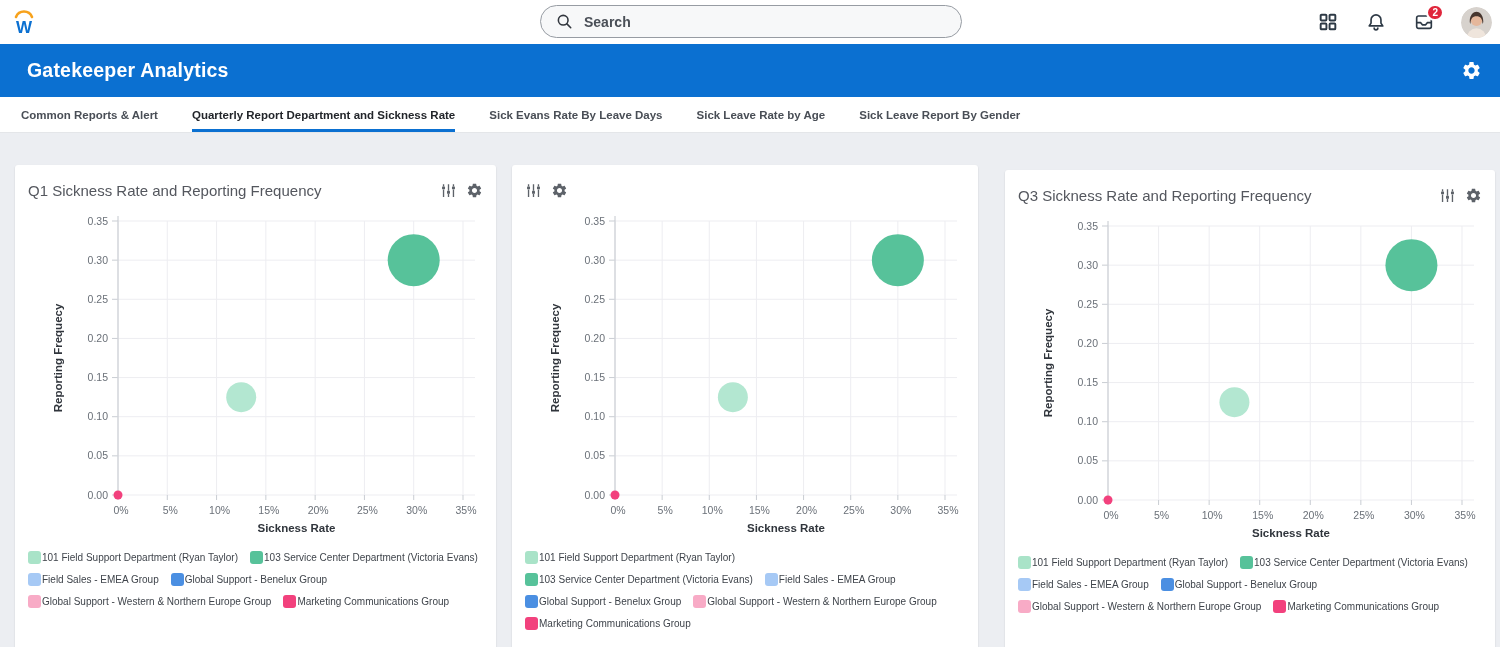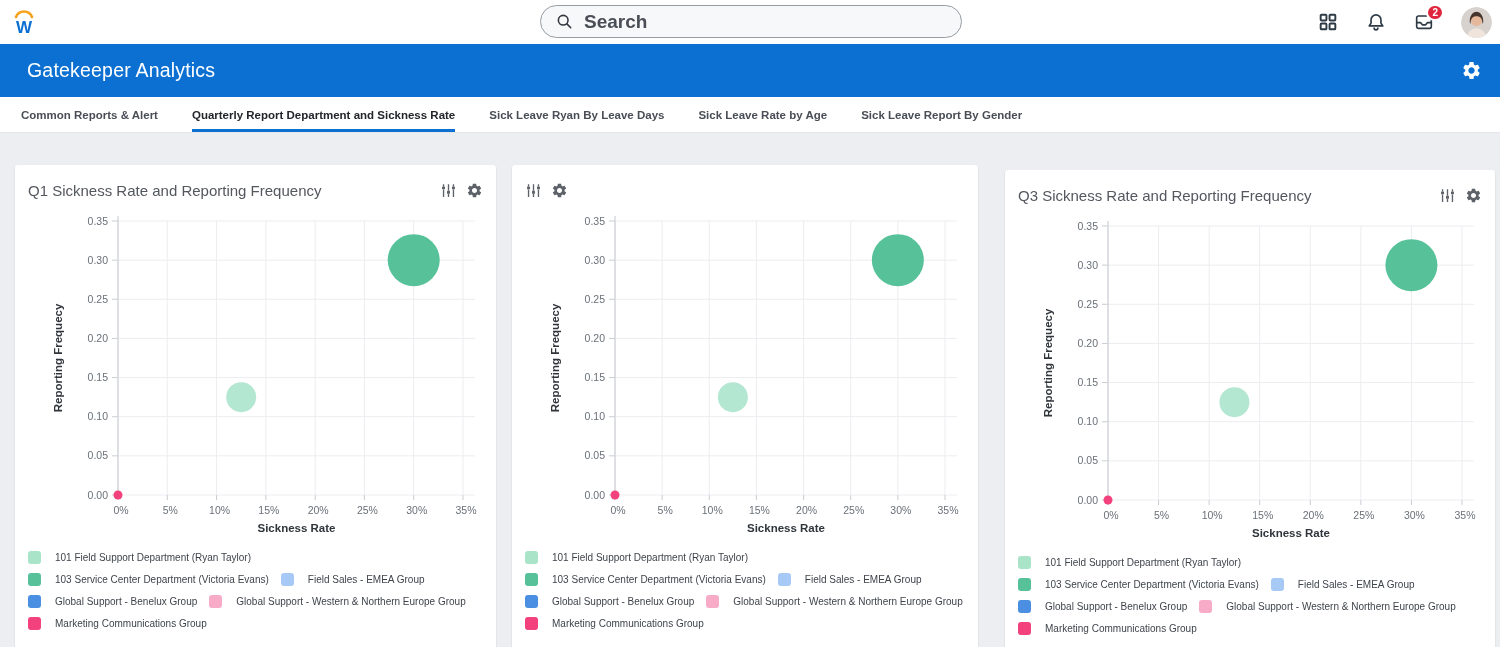--- a/index.html
+++ b/index.html
@@ -7,36 +7,36 @@
     font-family:"Liberation Sans", sans-serif; }
 
   
   .topbar { position:relative; width:100%; height:44px; background:#ffffff; }
   .logo { position:absolute; left:10px; top:7px; width:28px; height:30px; cursor:pointer; }
   .searchbox { position:absolute; left:540px; top:5px; width:422px; height:33px;
     border:1px solid #979ca3; border-radius:17px; background:#f7f8f9;
     display:flex; align-items:center; padding:0 14px; }
   .searchbox svg { flex:0 0 auto; }
   .searchbox input { border:none; outline:none; background:transparent; margin-left:10px;
-    font-size:19px; font-weight:bold; color:#3f444b; width:100%;
+    font-size:14px; font-weight:bold; color:#3f444b; width:100%;
     font-family:"Liberation Sans", sans-serif; }
   .searchbox input::placeholder { color:#4a4f57; opacity:1; }
   .top-icons { position:absolute; right:8px; top:0; height:44px; display:flex;
     align-items:center; gap:26px; }
   .tool-icon { width:22px; height:22px; color:#2d3945; cursor:pointer; position:relative; }
   .badge { position:absolute; top:-7px; right:-9px; min-width:17px; height:17px;
     background:#e0263c; color:#fff; border-radius:9px; font-size:10px; font-weight:bold;
     display:flex; align-items:center; justify-content:center; padding:0 4px;
     border:2px solid #fff; }
   .avatar { width:31px; height:31px; border-radius:50%; overflow:hidden; cursor:pointer; }
 
   
   .banner { position:relative; width:100%; height:53px; background:#0b70d1;
     display:flex; align-items:center; }
-  .banner h1 { color:#ffffff; font-size:19.5px; font-weight:normal; margin-left:27px;
+  .banner h1 { color:#ffffff; font-size:19.5px; font-weight:bold; margin-left:27px;
     letter-spacing:.2px; }
   .banner .gear { position:absolute; right:18px; top:16px; width:21px; height:21px;
     color:#ffffff; cursor:pointer; }
 
   
   .tabbar { width:100%; height:36px; background:#ffffff; display:flex;
     align-items:stretch; padding-left:21px; border-bottom:1px solid #e4e6e9; }
   .tab { display:flex; align-items:center; margin-right:34px; font-size:11.5px;
     color:#494e56; cursor:pointer; border-bottom:3px solid transparent;
     padding-top:3px; white-space:nowrap;font-weight:bold; }
@@ -48,21 +48,21 @@
     box-shadow:0 1px 2px rgba(0,0,0,.14); padding:12px 13px; height:560px; }
   .card-head { display:flex; align-items:center; justify-content:space-between; height:26px; }
   .card-title { font-size:15px; font-weight:normal; color:#54575e; }
   .card-icons { display:flex; align-items:center; gap:9px; color:#5d6269; }
   .card-icons .icon { width:17px; height:17px; cursor:pointer; }
   .card-icons svg { display:block; }
 
   .chart { display:block; margin-top:6px; }
 
   .legend { margin-top:10px; display:flex; flex-wrap:wrap; column-gap:12px; row-gap:9px; }
-  .leg-item { display:flex; align-items:center; gap:14px; cursor:pointer; }
+  .leg-item { display:flex; align-items:center; gap:1px; cursor:pointer; }
   .leg-swatch { width:13px; height:13px; border-radius:3px; flex:0 0 auto; }
   .leg-label { font-size:10px; color:#3f444b; white-space:nowrap; }
 </style>
 </head>
 <body>
 
 <header class="topbar">
   <div class="logo">
     <svg viewBox="0 0 28 30" width="28" height="30">
       <path d="M6 10 A 8.6 8.6 0 0 1 22 10" fill="none" stroke="#f7a21c" stroke-width="2.6" stroke-linecap="round"></path>
@@ -118,21 +118,21 @@
   <span class="gear">
     <svg viewBox="0 0 24 24" width="21" height="21" fill="currentColor">
       <path d="M19.14 12.94c.04-.3.06-.61.06-.94 0-.32-.02-.64-.07-.94l2.03-1.58c.18-.14.23-.41.12-.61l-1.92-3.32c-.12-.22-.37-.29-.59-.22l-2.39.96c-.5-.38-1.03-.7-1.62-.94L14.4 2.81c-.04-.24-.24-.41-.48-.41h-3.84c-.24 0-.43.17-.47.41L9.25 5.35c-.59.24-1.13.57-1.62.94l-2.39-.96c-.22-.08-.47 0-.59.22L2.74 8.87c-.12.21-.08.47.12.61l2.03 1.58c-.05.3-.09.63-.09.94s.02.64.07.94l-2.03 1.58c-.18.14-.23.41-.12.61l1.92 3.32c.12.22.37.29.59.22l2.39-.96c.5.38 1.03.7 1.62.94l.36 2.54c.05.24.24.41.48.41h3.84c.24 0 .44-.17.47-.41l.36-2.54c.59-.24 1.13-.56 1.62-.94l2.39.96c.22.08.47 0 .59-.22l1.92-3.32c.12-.22.07-.47-.12-.61l-2.01-1.58zM12 15.6c-1.98 0-3.6-1.62-3.6-3.6s1.62-3.6 3.6-3.6 3.6 1.62 3.6 3.6-1.62 3.6-3.6 3.6z"></path>
     </svg>
   </span>
 </section>
 
 <nav class="tabbar" id="tabbar">
     <div class="tab">Common Reports &amp; Alert</div>
     <div class="tab active">Quarterly Report Department and Sickness Rate</div>
-    <div class="tab">Sick Leave Ryan By Leave Days</div>
+    <div class="tab">Sick Evans Rate By Leave Days</div>
     <div class="tab">Sick Leave Rate by Age</div>
     <div class="tab">Sick Leave Report By Gender</div>
   </nav>
 
 <main class="content" id="cards">
   <section class="card" style="left: 15px; top: 32px; width: 481px;">
     <div class="card-head">
       <h3 class="card-title">Q1 Sickness Rate and Reporting Frequency</h3>
       <div class="card-icons">
         <span class="icon">

